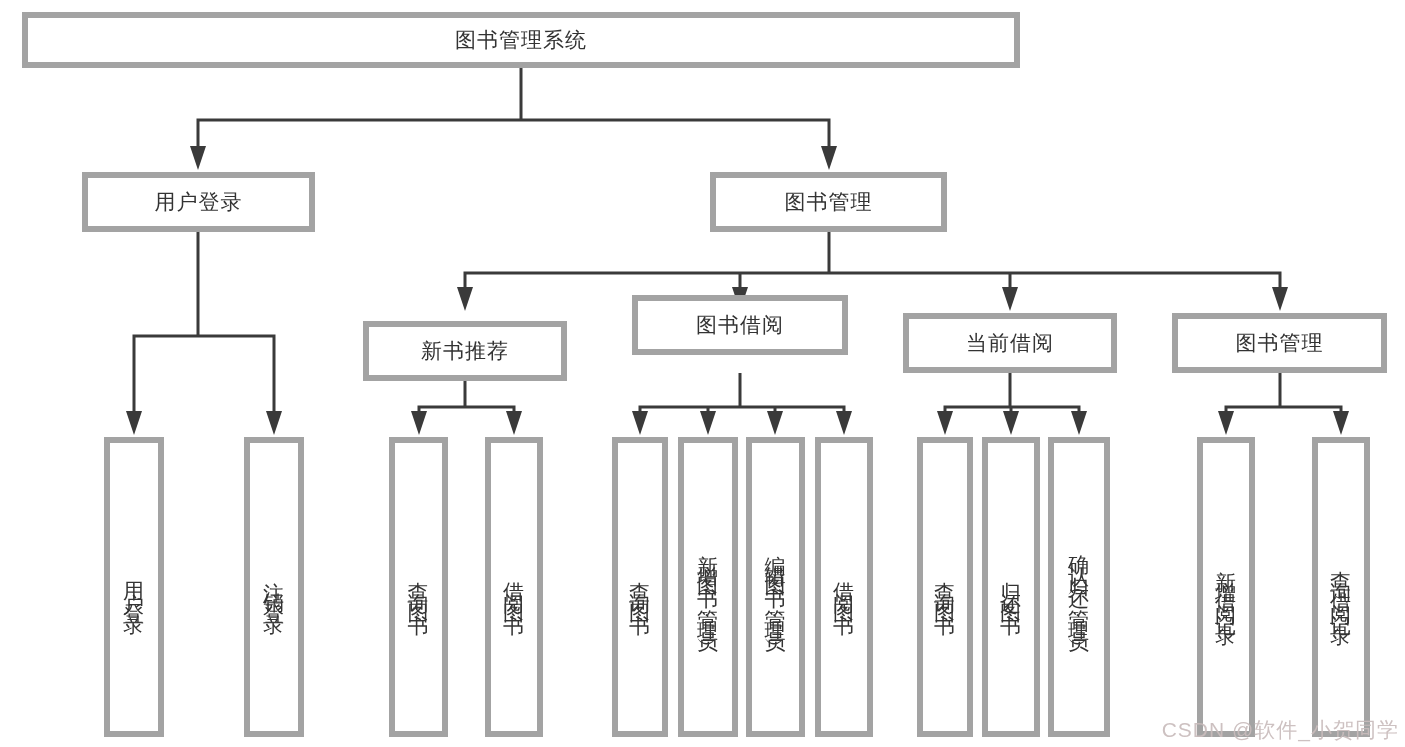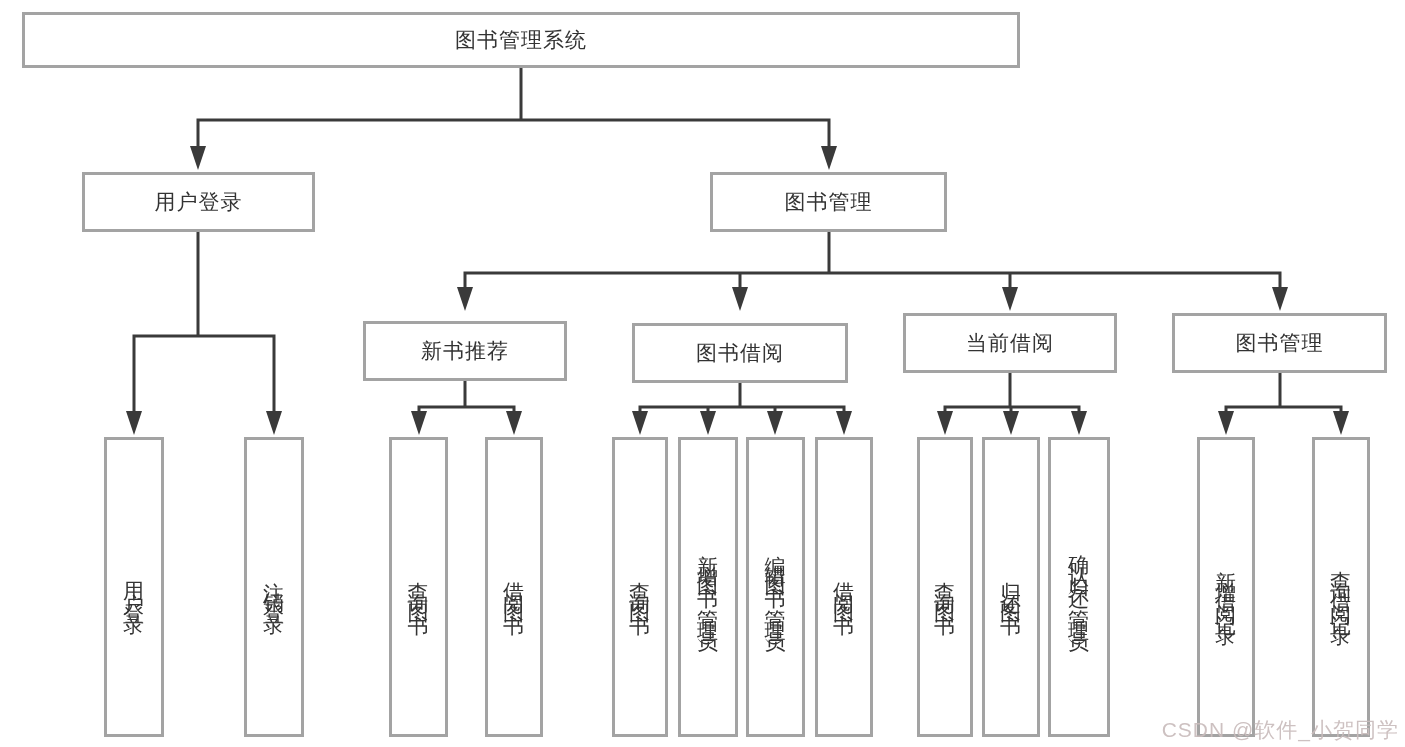--- a/index.html
+++ b/index.html
@@ -4,33 +4,33 @@
 <style>
   html,body{margin:0;padding:0;background:#ffffff;}
   .canvas{
     position:relative;width:1405px;height:747px;background:#ffffff;
     font-family:"Liberation Sans","DejaVu Sans",sans-serif;overflow:hidden;
   }
   .connectors{position:absolute;left:0;top:0;width:1405px;height:747px;z-index:1;}
   .connectors path{fill:none;stroke:#3a3a3a;stroke-width:3;}
   .connectors polygon{fill:#3a3a3a;stroke:none;}
   .node{
-    position:absolute;box-sizing:border-box;border:3px solid #a3a3a3;background:#ffffff;
+    position:absolute;box-sizing:border-box;border:6px solid #a3a3a3;background:#ffffff;
     display:flex;align-items:center;justify-content:center;
     color:#333333;font-size:21px;z-index:2;letter-spacing:1px;
   }
   .leaf .label{
     writing-mode:vertical-rl;text-orientation:mixed;letter-spacing:11px;line-height:1;
   }
   
   #n-root{left:22px;top:12px;width:998px;height:56px;}
   #n-user-login{left:82px;top:172px;width:233px;height:60px;}
   #n-book-mgmt{left:710px;top:172px;width:237px;height:60px;}
   #n-new-books{left:363px;top:313px;width:204px;height:60px;margin-top:8px;}
-  #n-book-borrow{left:632px;top:323px;width:216px;height:60px;font-family:Liberation Serif, serif;}
+  #n-book-borrow{left:632px;top:295px;width:216px;height:60px;font-family:Liberation Serif, serif;}
   #n-current-borrow{left:903px;top:313px;width:214px;height:60px;}
   #n-borrow-records{left:1172px;top:313px;width:215px;height:60px;}
   #n-leaf-user-login{left:104px;top:437px;width:60px;height:300px;}
   #n-leaf-logout{left:244px;top:437px;width:60px;height:300px;}
   #n-leaf-nb-query{left:389px;top:437px;width:59px;height:300px;}
   #n-leaf-nb-borrow{left:485px;top:437px;width:58px;height:300px;}
   #n-leaf-bb-query{left:612px;top:437px;width:56px;height:300px;}
   #n-leaf-bb-add{left:678px;top:437px;width:60px;height:300px;}
   #n-leaf-bb-edit{left:746px;top:437px;width:59px;height:300px;}
   #n-leaf-bb-borrow{left:815px;top:437px;width:58px;height:300px;}

